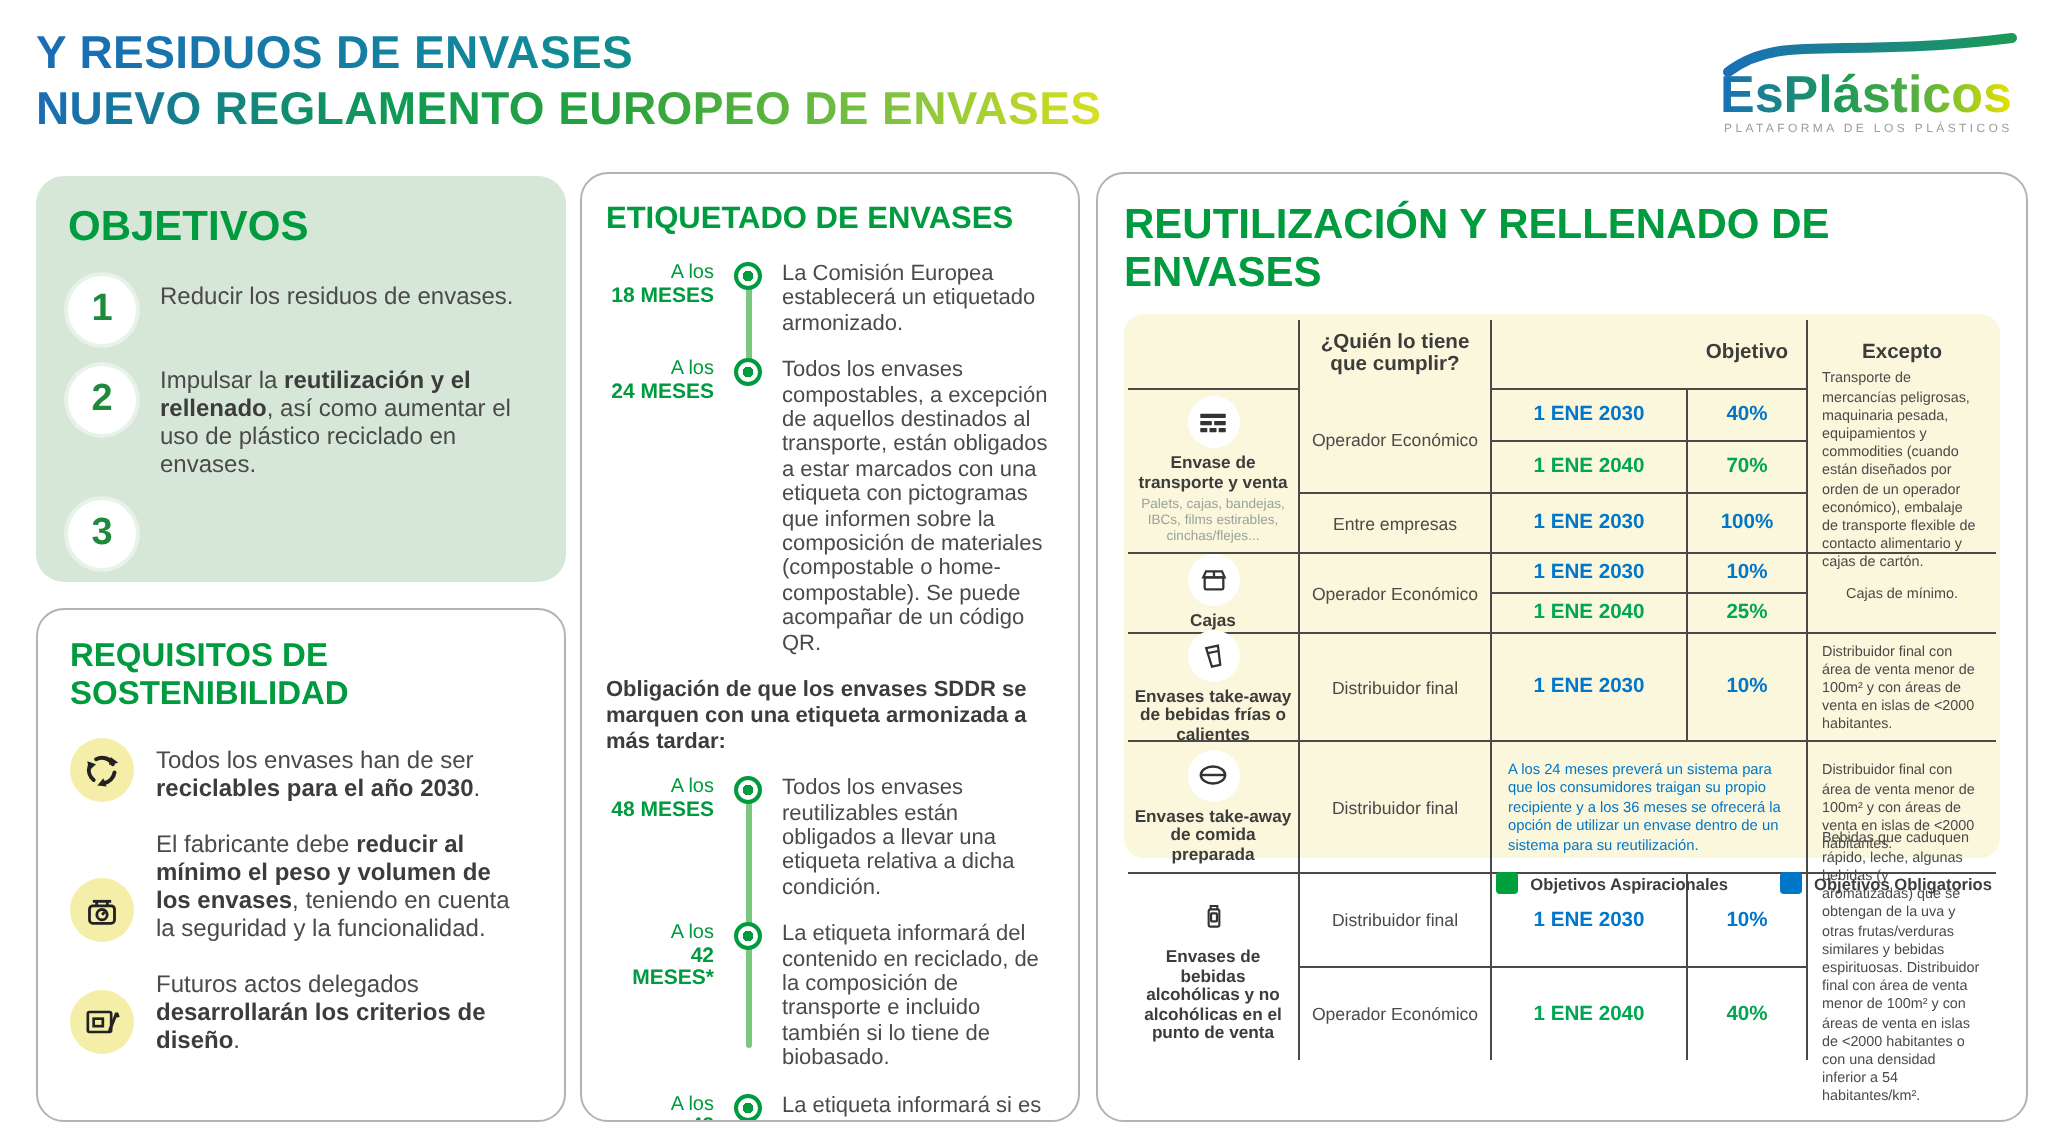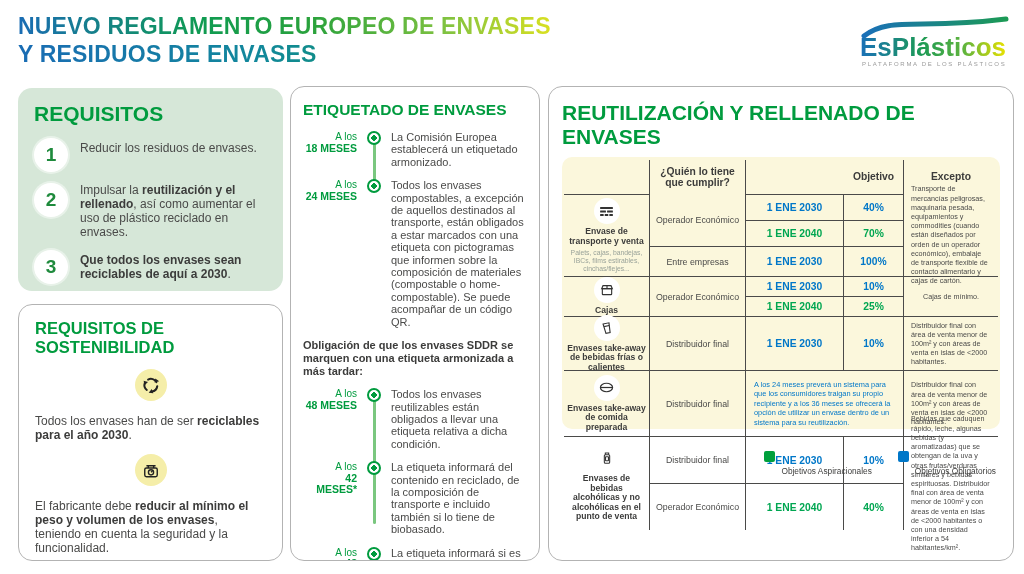--- a/index.html
+++ b/index.html
@@ -37,21 +37,21 @@
   .obj-item{display:flex;align-items:flex-start;gap:12px;margin-bottom:11px;}
   .num-badge{flex:0 0 34px;width:34px;height:34px;border-radius:50%;background:#fff;display:flex;align-items:center;justify-content:center;
     color:#1E8A3C;font-weight:bold;font-size:19px;box-shadow:0 0 0 2px rgba(255,255,255,.45);}
   .obj-text{font-size:12px;line-height:14px;color:var(--body);padding-top:3px;}
   .obj-item:nth-child(3) .obj-text{padding-top:0;}
   b{color:var(--dark);}
 
   
   #requisitos{left:18px;top:304px;width:265px;height:257px;padding:14px 16px;}
   #requisitos .p-head{font-size:16.5px;line-height:19px;margin-bottom:12px;}
-  .req-item{display:flex;align-items:center;gap:11px;margin-bottom:12px;flex-direction:column;}
+  .req-item{display:flex;align-items:flex-end;gap:11px;margin-bottom:12px;}
   .req-icon{flex:0 0 32px;width:32px;height:32px;border-radius:50%;background:var(--icon-yellow);display:flex;align-items:center;justify-content:center;}
   .req-text{font-size:12px;line-height:14px;color:var(--body);padding-top:2px;}
 
   
   #etiquetado{left:290px;top:86px;width:250px;height:475px;padding:12px 12px;}
   #etiquetado .p-head{font-size:15.5px;margin-bottom:12px;margin-top:2px;}
   .timeline{position:relative;}
   .timeline:before{content:"";position:absolute;left:69.5px;width:3px;background:#7AC77F;border-radius:2px;}
   #timeline-1:before{top:8px;height:42px;}
   #timeline-2:before{top:8px;height:128px;}
@@ -81,31 +81,31 @@
   .cat{flex-direction:column;gap:3px;padding:4px 3px;}
   .cat-icon{width:26px;height:26px;border-radius:50%;background:#fff;display:flex;align-items:center;justify-content:center;flex:0 0 26px;}
   .cat-label{font-weight:bold;font-size:8.6px;line-height:9.6px;color:var(--dark);}
   .cat-sub{font-size:6.8px;line-height:7.8px;color:var(--subgray);}
   .ecell{font-size:7.2px;line-height:9.2px;color:var(--body);text-align:left;padding:4px 7px;}
   .ncell{font-size:7.4px;line-height:9.4px;color:var(--blue);text-align:left;padding:4px 8px;}
   .legend{display:flex;justify-content:flex-end;gap:26px;margin-top:7px;padding-right:4px;}
   .legend-item{display:flex;align-items:center;gap:6px;}
   .swatch{width:11px;height:11px;border-radius:2px;}
   .swatch.g{background:#00A03C;} .swatch.b{background:#0077C8;}
-  .legend-label{font-size:8.3px;font-weight:normal;color:var(--dark);margin-top:30px;}
+  .legend-label{font-size:8.3px;font-weight:bold;color:var(--dark);}
   .exception{margin-top:8px;font-size:9px;line-height:11px;color:var(--body);padding-right:30px;}
 
   svg{display:block;}
 </style>
 </head>
 <body>
 
 <h1 id="page-title" class="abs">
+  <span class="tline" id="title-l2">Y RESIDUOS DE ENVASES</span>
   <span class="tline" id="title-l1">NUEVO REGLAMENTO EUROPEO DE ENVASES</span>
-  <span class="tline" id="title-l2">Y RESIDUOS DE ENVASES</span>
 </h1>
 
 <div id="logo" class="abs">
   <svg width="158" height="58" viewBox="0 0 158 58">
     <defs>
       <linearGradient id="lgText" x1="0" y1="0" x2="1" y2="0">
         <stop offset="0" stop-color="#1A70B8"></stop>
         <stop offset="0.42" stop-color="#1C9A55"></stop>
         <stop offset="0.72" stop-color="#62B53C"></stop>
         <stop offset="1" stop-color="#E8E100"></stop>
@@ -115,33 +115,32 @@
         <stop offset="1" stop-color="#1C9A55"></stop>
       </linearGradient>
     </defs>
     <path d="M8 24 C 34 4, 62 18, 150 7" fill="none" stroke="url(#lgSwoosh)" stroke-width="5" stroke-linecap="round"></path>
     <text x="4" y="44" font-family="Liberation Sans, sans-serif" font-weight="bold" font-size="26" fill="url(#lgText)">EsPlásticos</text>
     <text x="6" y="54" font-family="Liberation Sans, sans-serif" font-size="6" letter-spacing="1.7" fill="#9B9B9B">PLATAFORMA DE LOS PLÁSTICOS</text>
   </svg>
 </div>
 
 <section id="objetivos" class="panel">
-  <div class="p-head">REQUISITOS</div>
+  <div class="p-head">OBJETIVOS</div>
 
   <div class="obj-item">
     <div class="num-badge">1</div>
     <div class="obj-text">Reducir los residuos de envases.</div>
   </div>
   <div class="obj-item">
     <div class="num-badge">2</div>
     <div class="obj-text">Impulsar la <b>reutilización y el rellenado</b>, así como aumentar el uso de plástico reciclado en envases.</div>
   </div>
   <div class="obj-item">
     <div class="num-badge">3</div>
-    <div class="obj-text"><b>Que todos los envases sean reciclables de aquí a 2030</b>.</div>
   </div>
 </section>
 
 <section id="requisitos" class="panel bordered">
   <div class="p-head">REQUISITOS DE SOSTENIBILIDAD</div>
 
   <div class="req-item">
     <div class="req-icon">
       <svg width="20" height="20" viewBox="0 0 24 24">
         <g fill="none" stroke="#222" stroke-width="2.4" stroke-linecap="round">

